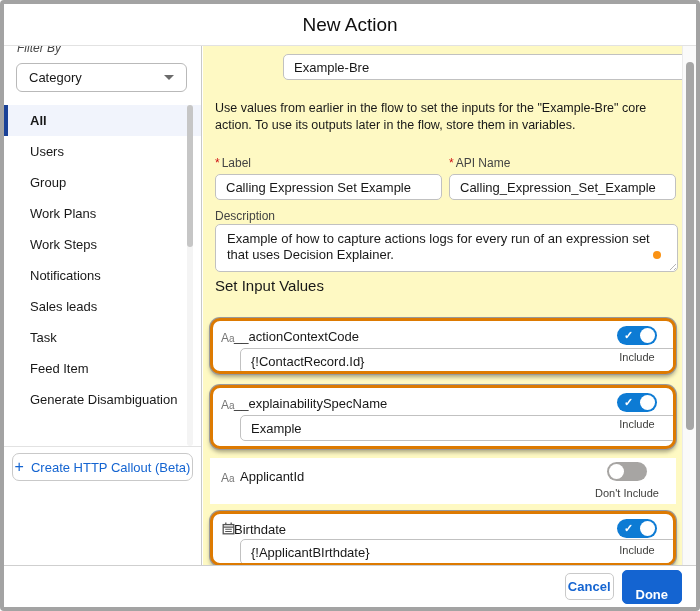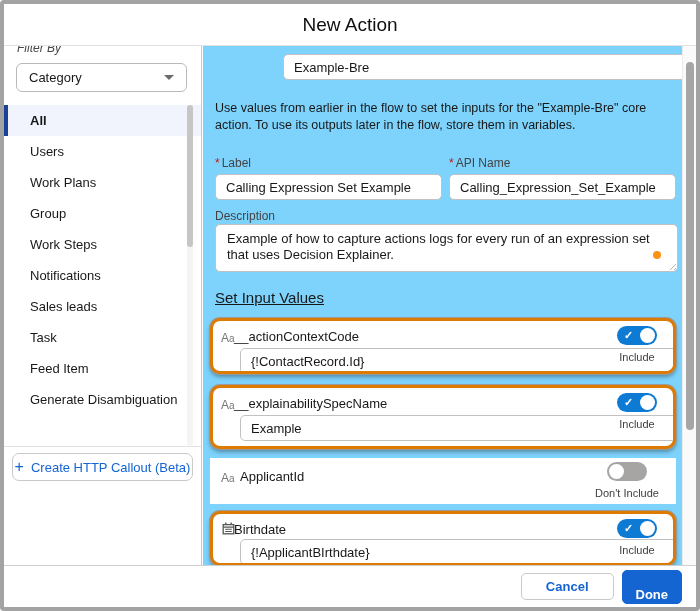--- a/index.html
+++ b/index.html
@@ -59,21 +59,21 @@
     padding:6px 8px;
   }
   .create-btn {
     width:100%; height:28px; border:1px solid #c9c9c9; border-radius:7px; background:#fff;
     display:flex; align-items:center; justify-content:center; gap:7px;
     color:#1464d1; font-size:13px; cursor:pointer; font-family:inherit;
   }
   .plus { font-size:16px; font-weight:400; line-height:1; }
 
   
-  .main { position:absolute; left:199px; top:42px; right:0; bottom:42px; background:#7dd3fc; }
+  .main { position:absolute; left:199px; top:42px; right:0; bottom:42px; background:#fef9c3; }
 
   .main-scroll-track {
     position:absolute; right:0; top:0; bottom:0; width:14px;
     background:#fafafa; border-left:1px solid #ebebeb;
   }
   .main-scroll-thumb {
     position:absolute; left:3px; top:16px; width:8px; height:368px;
     background:#a6a6a6; border-radius:4px;
   }
 
@@ -98,21 +98,21 @@
   .dot {
     position:absolute; right:17px; top:27px; width:8px; height:8px; border-radius:50%;
     background:#fa9214;
   }
   .resize-handle {
     position:absolute; right:2px; bottom:2px; width:9px; height:9px;
     background:repeating-linear-gradient(135deg, transparent 0 2px, #b5b5b5 2px 3px);
     clip-path:polygon(100% 0, 100% 100%, 0 100%);
   }
 
-  .section-title { position:absolute; left:12px; top:243px; font-size:15px; color:#181818;text-decoration:underline; }
+  .section-title { position:absolute; left:12px; top:231px; font-size:15px; color:#181818; }
 
   .inrow {
     position:absolute; left:7px; width:466px; background:#fff;
   }
   .inrow.boxed {
     border:3px solid #dd7a01; border-radius:10px; overflow:hidden;
     box-shadow:0 0 0 1px #9a9a9a, 0 3px 4px rgba(0,0,0,0.35);
   }
   .row1 { top:272px; height:56px; }
   .row2 { top:339px; height:64px; }
@@ -146,21 +146,21 @@
   .toggle .check { position:absolute; left:7px; top:2px; color:#fff; font-size:11px; font-weight:700; line-height:15px; }
   .toggle-label { display:block; font-size:11px; color:#3e3e3c; margin-top:2px; white-space:nowrap; }
 
   
   .footer {
     position:absolute; left:0; right:0; bottom:0; height:42px; background:#fff;
     border-top:1px solid #cfcfcf; display:flex; align-items:center;
     justify-content:flex-end; gap:8px; padding-right:14px; z-index:6;
   }
   .btn { height:27px; border-radius:5px; font-family:inherit; font-size:13px; cursor:pointer; }
-  .btn-cancel { padding:0 24px; background:#fff; border:1px solid #c9c9c9; color:#1464d1; font-weight:600; }
+  .btn-cancel { padding:0 2px; background:#fff; border:1px solid #c9c9c9; color:#1464d1; font-weight:600; }
   .btn-done { padding:16px 13px; background:#1464d1; border:1px solid #1464d1; color:#fff; font-weight:700; }
 </style>
 </head>
 <body>
 
 <div class="modal">
 
   <div class="header">
     <h1>New Action</h1>
   </div>
@@ -170,22 +170,22 @@
       <span>Filter By</span>
     </div>
     <div class="category">
       <span>Category</span>
       <span class="chev-down"></span>
     </div>
 
     <div class="nav-list">
       <div class="nav-item selected">All</div>
       <div class="nav-item">Users</div>
+      <div class="nav-item">Group</div>
       <div class="nav-item">Work Plans</div>
-      <div class="nav-item">Group</div>
       <div class="nav-item">Work Steps</div>
       <div class="nav-item">Notifications</div>
       <div class="nav-item">Sales leads</div>
       <div class="nav-item">Task</div>
       <div class="nav-item">Feed Item</div>
       <div class="nav-item">Generate Disambiguation</div>
     </div>
 
     <div class="side-scroll-track">
       <div class="side-scroll-thumb"></div>

